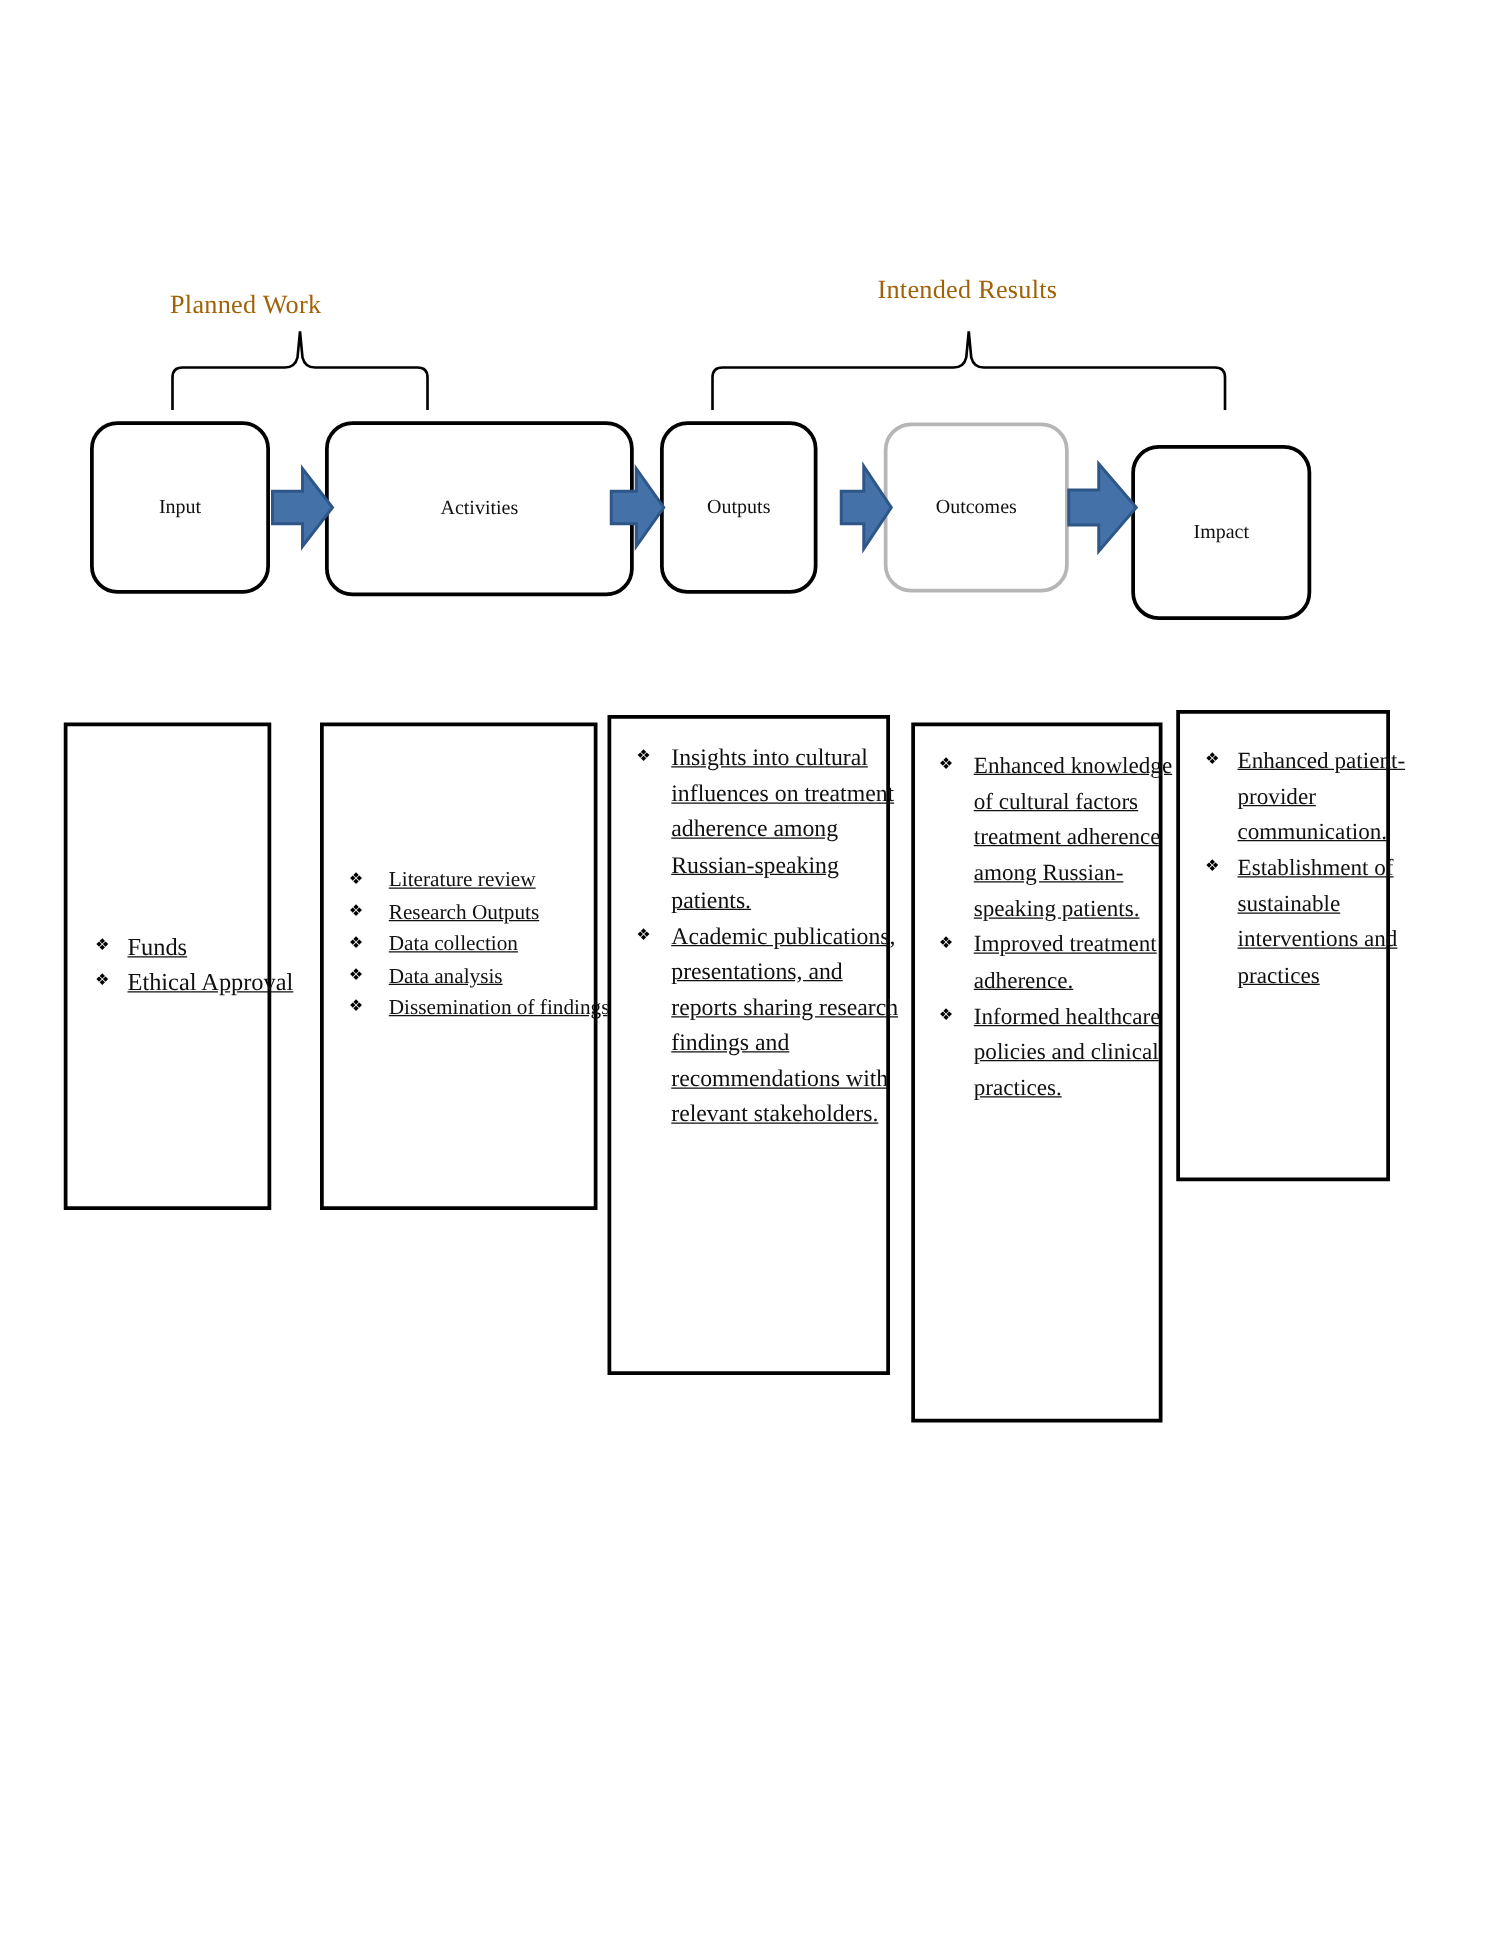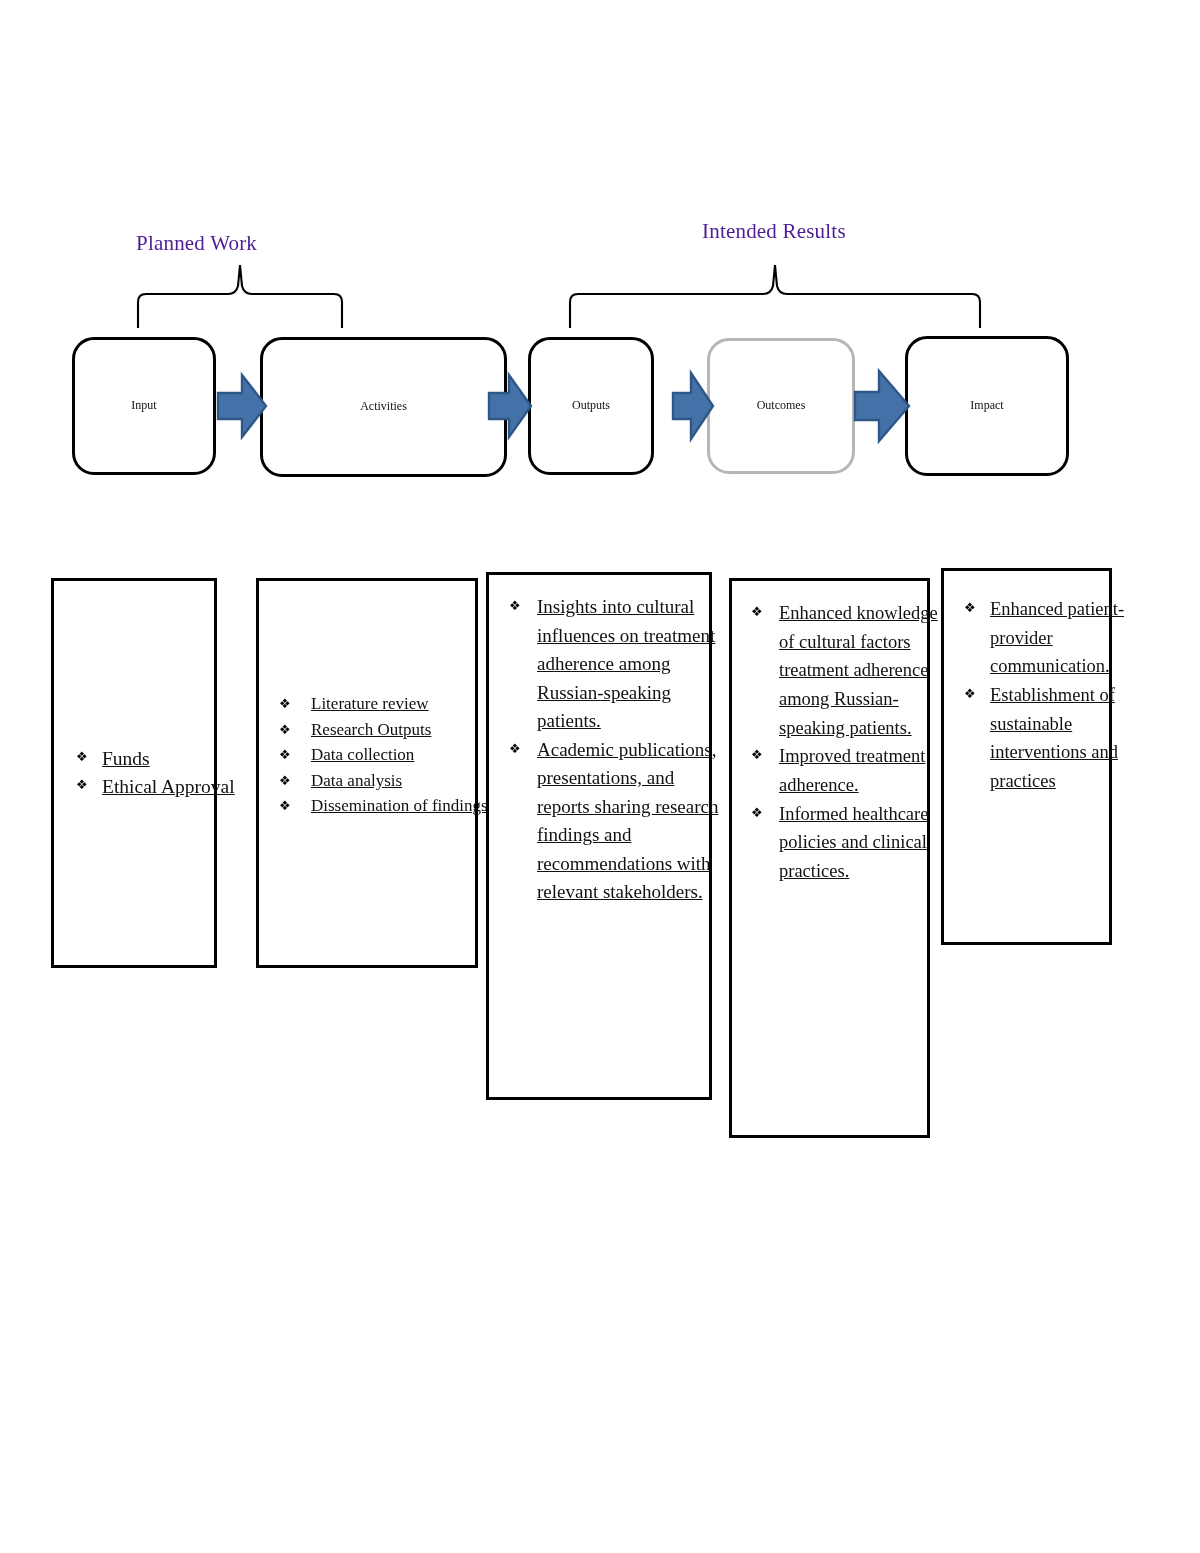--- a/index.html
+++ b/index.html
@@ -22,37 +22,37 @@
     width: 1200px;
     height: 1553px;
   }
 
   
   .brace-label {
     position: absolute;
     font-size: 21px;
     letter-spacing: 0.2px;
     white-space: nowrap;
-    color: #4c1d95;
+    color: #a16207;
   }
 
   .brace-svg {
     position: absolute;
   }
 
   .flow-box {
     position: absolute;
     box-sizing: border-box;
     background: #ffffff;
     border: 3.5px solid #000000;
     border-radius: 22px;
     display: flex;
     align-items: center;
     justify-content: center;
-    font-size: 12px;
+    font-size: 16px;
     color: #111111;
   }
   .flow-box.gray {
     border-color: #b6b6b6;
   }
   .flow-box .fl {
     text-align: center;
     line-height: 1.1;
   }
 
@@ -146,21 +146,21 @@
   </div>
 
   <div class="flow-box" style="left:528px; top:337px; width:126px; height:138px;">
     <span class="fl">Outputs</span>
   </div>
 
   <div class="flow-box gray" style="left:707px; top:338px; width:148px; height:136px;">
     <span class="fl">Outcomes</span>
   </div>
 
-  <div class="flow-box" style="left:905px; top:336px; width:164px; height:140px;">
+  <div class="flow-box" style="left:905px; top:356px; width:144px; height:140px;">
     <span class="fl">Impact</span>
   </div>
 
   <svg class="arrow" style="left:216px; top:371px;" width="52" height="70" viewBox="0 0 52 70">
     <path d="M 2 22 L 26 22 L 26 4 L 50 35 L 26 66 L 26 48 L 2 48 Z" fill="#4472A8" stroke="#2E5788" stroke-width="2.4" stroke-linejoin="miter"></path>
   </svg>
 
   <svg class="arrow" style="left:487px; top:371px;" width="46" height="70" viewBox="0 0 46 70">
     <path d="M 2 22 L 22 22 L 22 4 L 44 35 L 22 66 L 22 48 L 2 48 Z" fill="#4472A8" stroke="#2E5788" stroke-width="2.4" stroke-linejoin="miter"></path>
   </svg>

